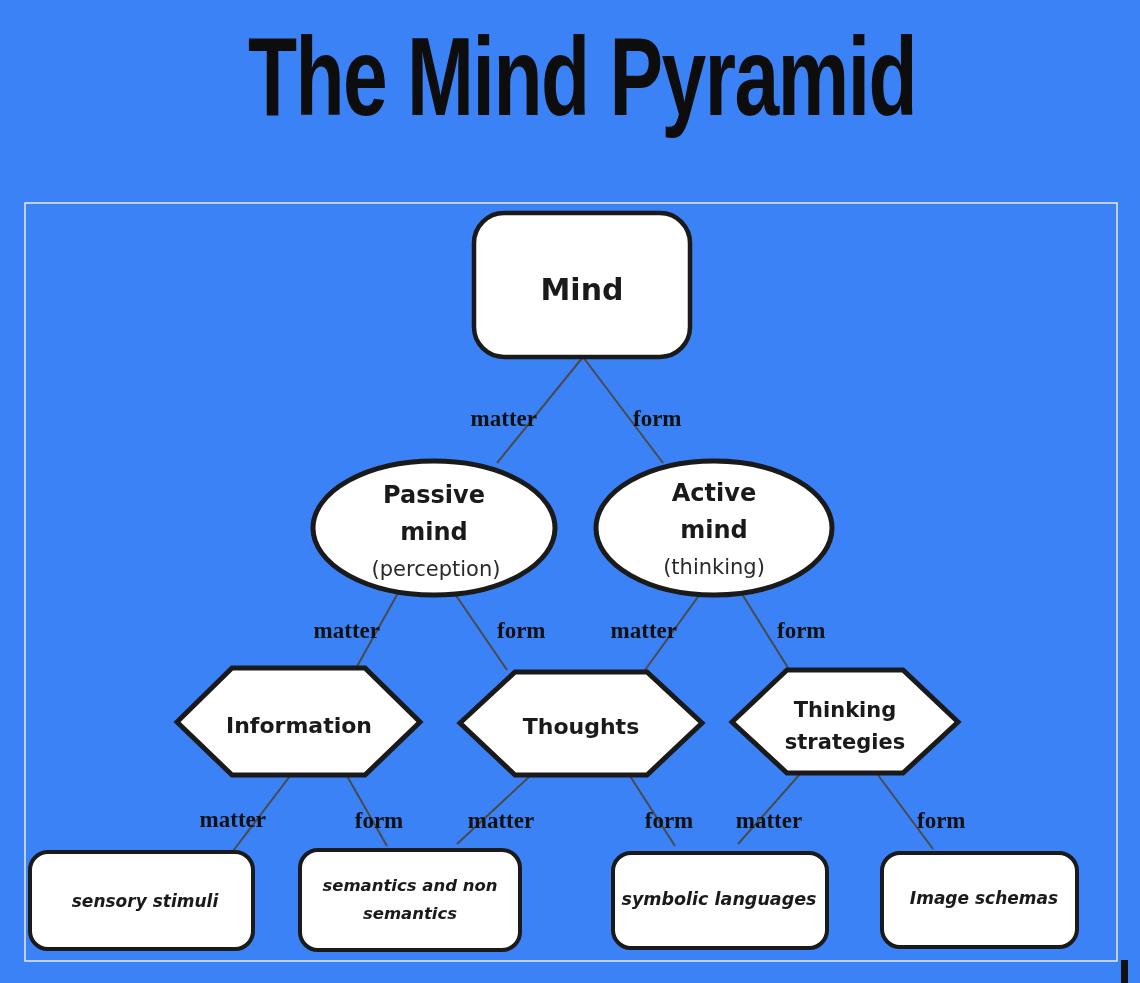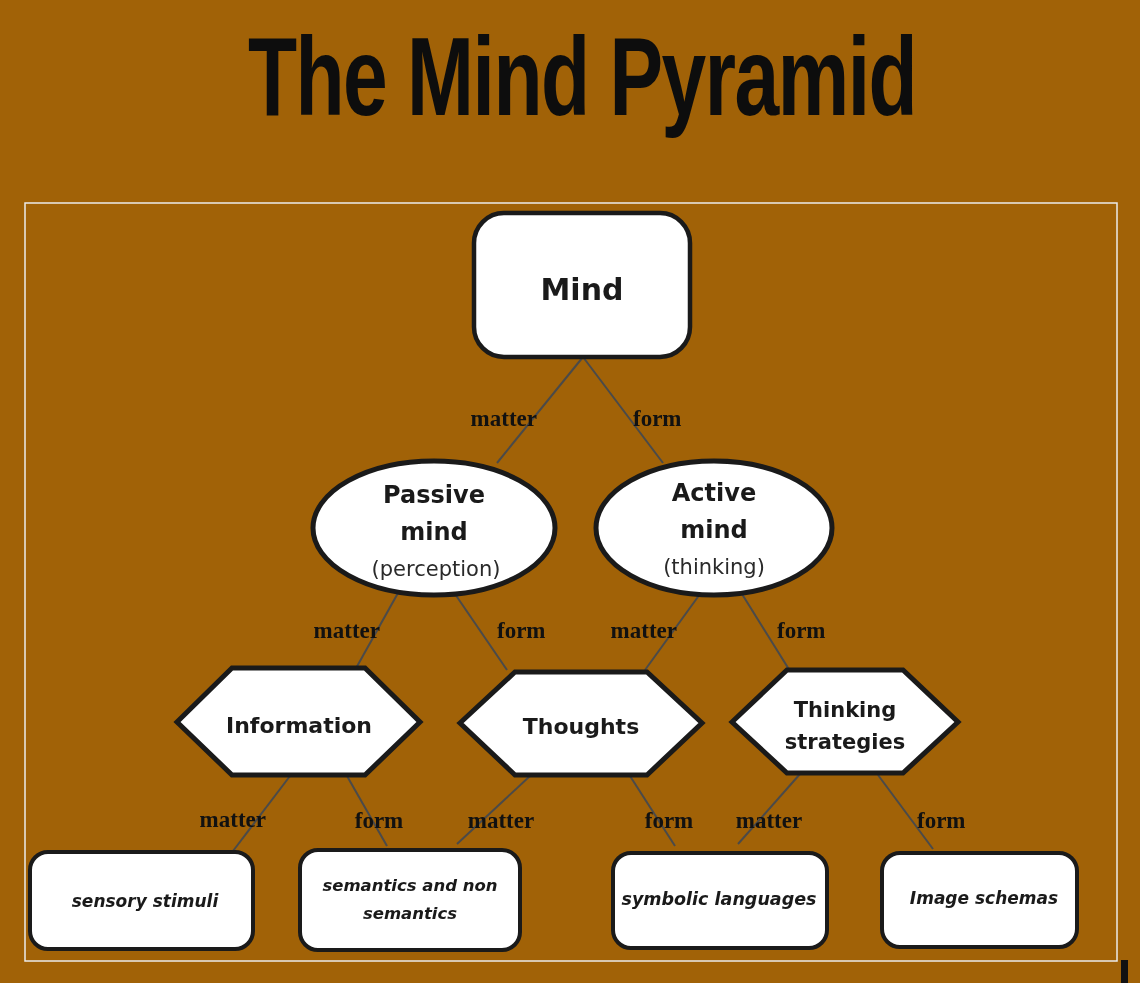--- a/index.html
+++ b/index.html
@@ -1,17 +1,17 @@
 <!DOCTYPE html>
 <html><head>
 <meta charset="utf-8">
 <style>
   html,body{margin:0;padding:0;background:#fff;}
   #stage{
-    position:relative;width:1140px;height:983px;background:#a16207;
+    position:relative;width:1140px;height:983px;background:#3b82f6;
     overflow:hidden;font-family:"DejaVu Sans",sans-serif;
   }
   #title{
     position:absolute;top:20px;left:12px;width:1140px;text-align:center;
     font-family:"Liberation Sans",sans-serif;font-weight:700;font-size:110px;
     line-height:1.0;color:#0d0d0d;white-space:nowrap;
     transform:scaleX(0.73) scaleY(1.02);transform-origin:50% 0%;
     letter-spacing:-2px;
   }
   svg{position:absolute;top:0;left:0;}

